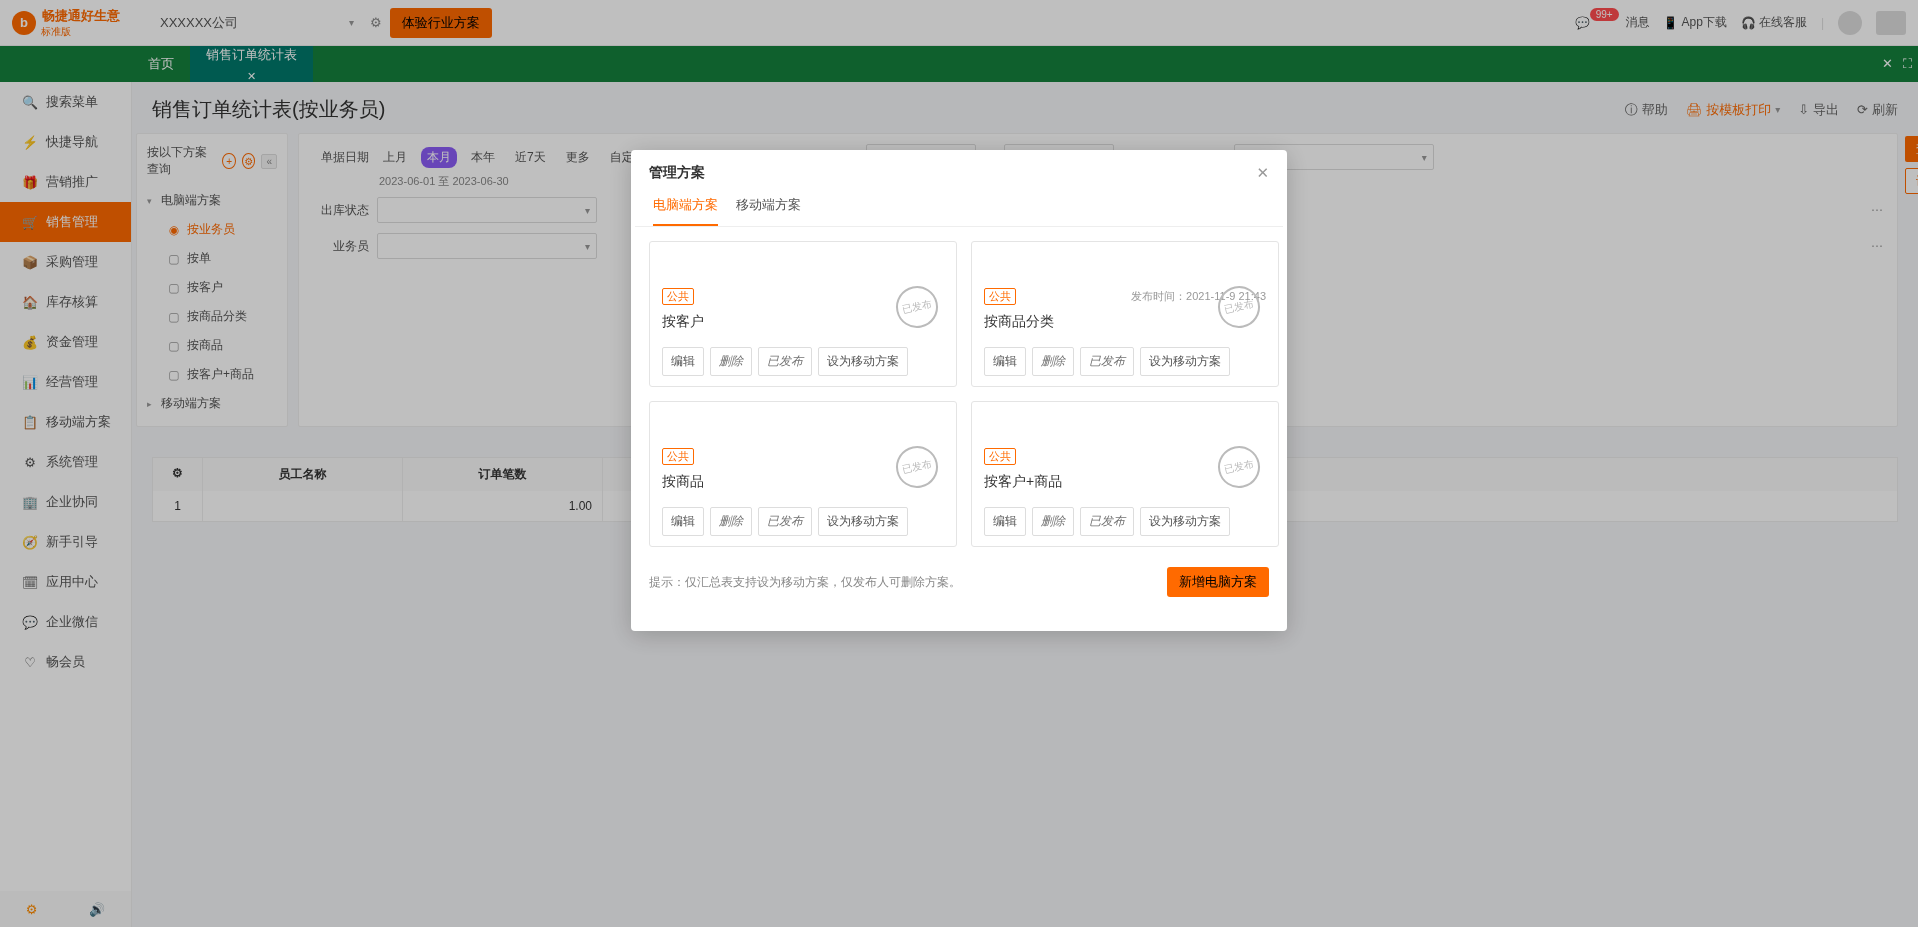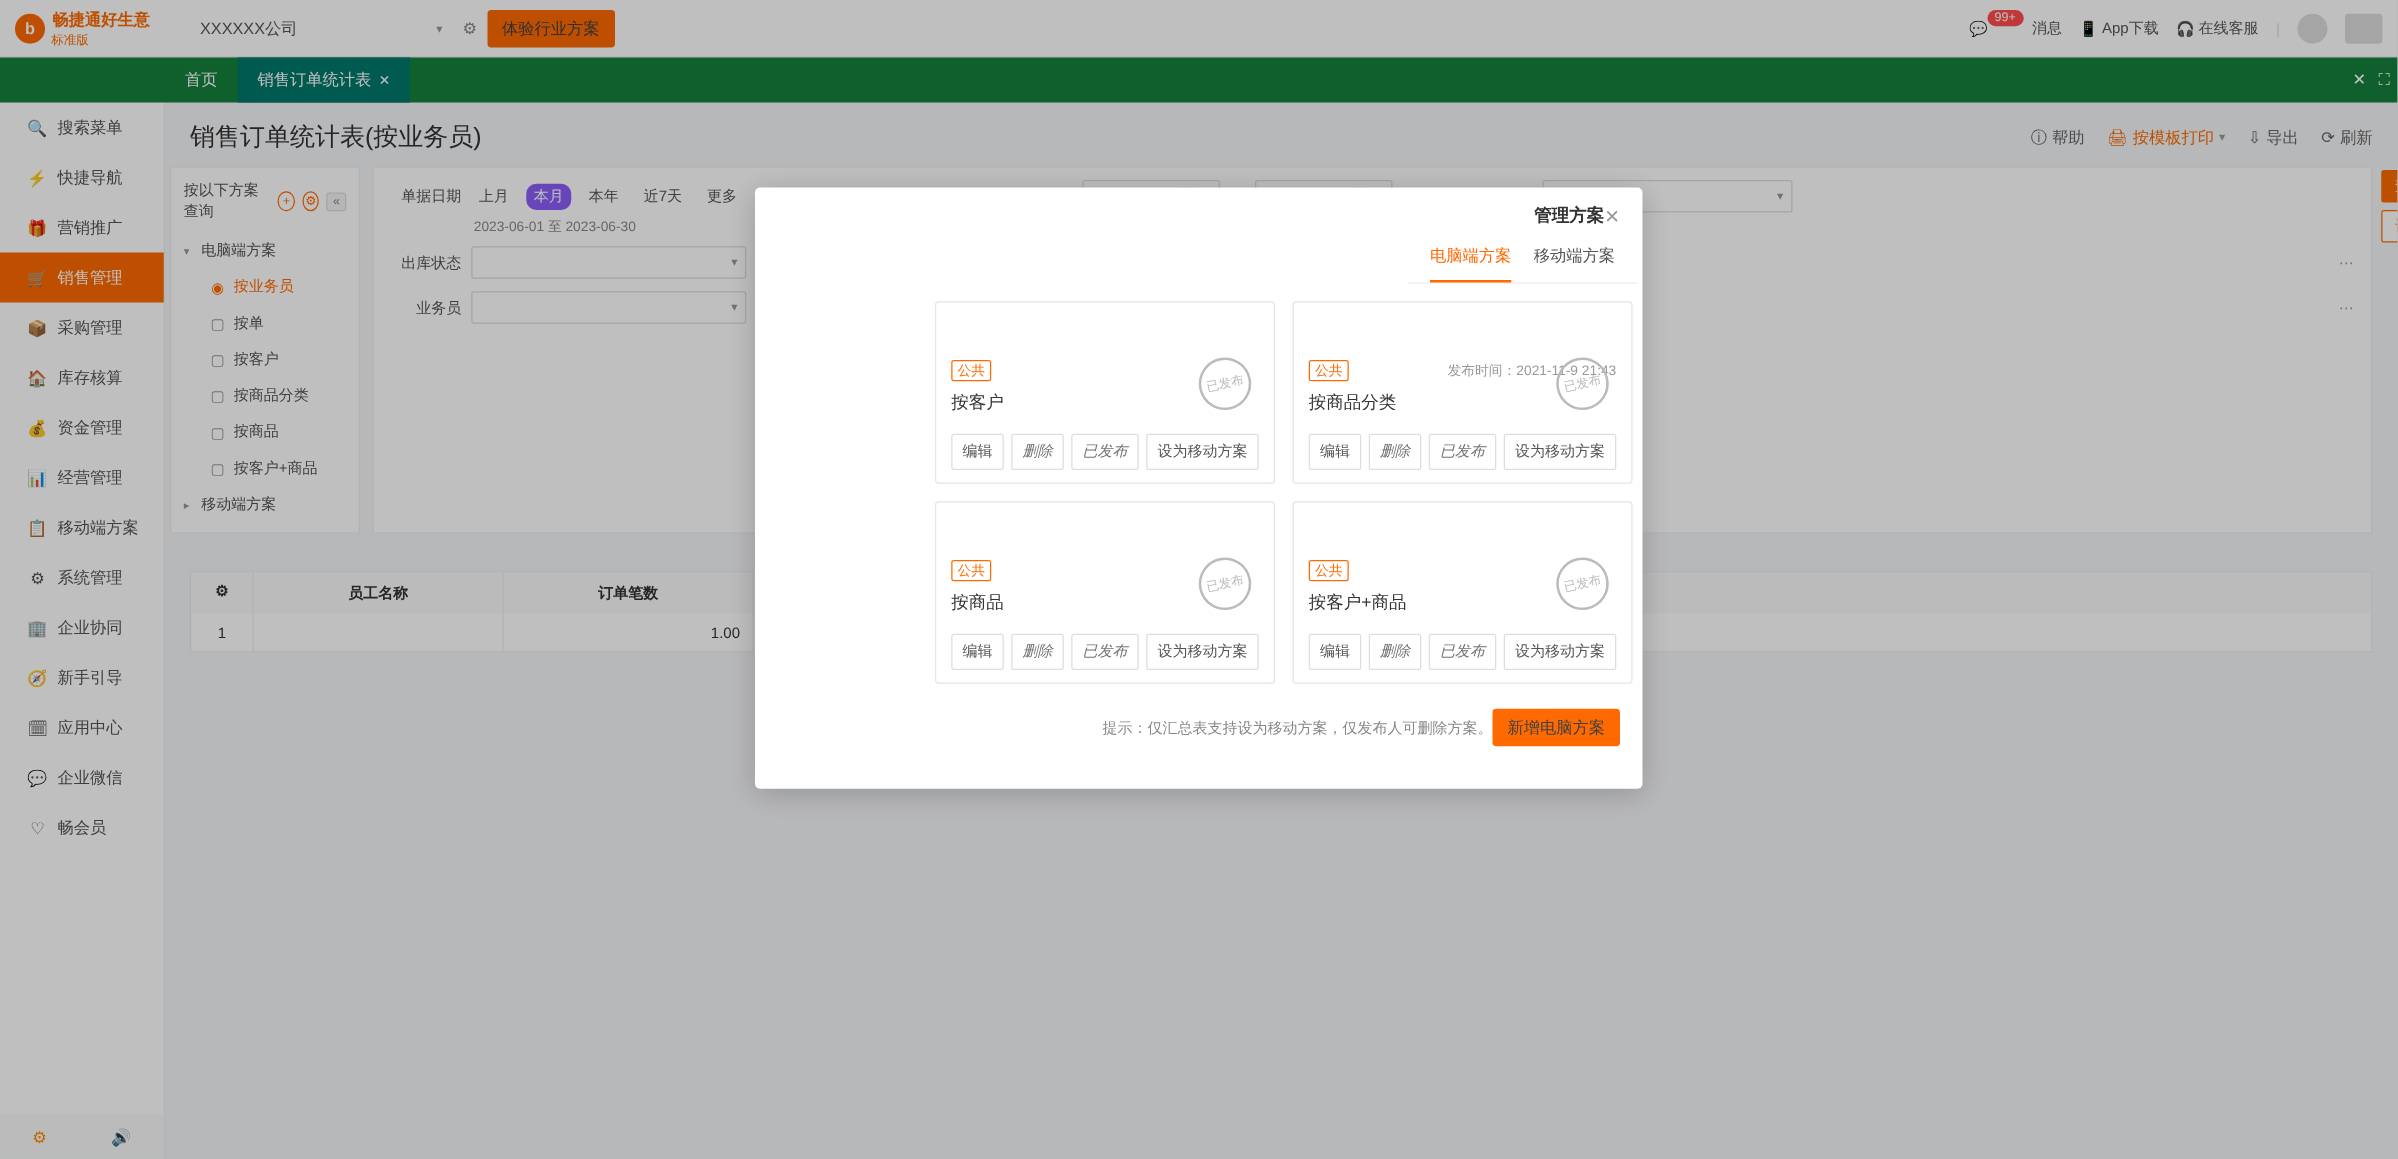--- a/index.html
+++ b/index.html
@@ -7,30 +7,30 @@
 
 
 .topbar { height: 46px; background: #fff; display: flex; align-items: center; padding: 0 12px; border-bottom: 1px solid #eee; }
 .logo-area { display: flex; align-items: center; gap: 6px; width: 120px; }
 .logo-circle { width: 24px; height: 24px; border-radius: 50%; background: #ff6a00; color: #fff; display: flex; align-items: center; justify-content: center; font-weight: bold; }
 .logo-text { color: #ff6a00; font-weight: 700; font-size: 13px; }
 .logo-sub { color: #ff6a00; font-size: 10px; margin-left: -1px; }
 .company-select { margin-left: 20px; width: 210px; height: 30px; display: flex; align-items: center; justify-content: space-between; padding: 0 8px; color: #555; }
 .chevron { font-size: 10px; color: #999; }
 .gear-small { color: #888; margin: 0 8px; }
-.primary-btn { background: #ff6a00; color: #404040; border: none; border-radius: 3px; padding: 6px 12px; font-size: 13px; cursor: pointer; }
+.primary-btn { background: #ff6a00; color: #000000; border: none; border-radius: 3px; padding: 6px 12px; font-size: 13px; cursor: pointer; }
 .topbar-right { margin-left: auto; display: flex; align-items: center; gap: 14px; color: #555; font-size: 12px; }
 .badge { background: #ff4d4f; color: #fff; font-size: 10px; border-radius: 8px; padding: 1px 6px; position: relative; top: -8px; left: -4px; }
 .avatar { width: 24px; height: 24px; border-radius: 50%; background: #ddd; }
 .icon-link { display: flex; align-items: center; gap: 3px; cursor: pointer; }
 
 
 .tabbar { height: 36px; background: #15803d; display: flex; align-items: center; padding-left: 132px; color: #fff; font-size: 13px; position: relative; }
 .tabbar .tab { padding: 0 16px; height: 100%; display: flex; align-items: center; gap: 6px; cursor: pointer; }
-.tabbar .tab.active { background: #00796b; }
+.tabbar .tab.active { background: #00796b; flex-direction: column; }
 .close-x { font-size: 11px; }
 .tabbar-right { position: absolute; right: 6px; display: flex; gap: 10px; }
 
 
 .shell { display: flex; height: calc(100vh - 82px); }
 .sidebar { width: 132px; background: #fff; border-right: 1px solid #eee; display: flex; flex-direction: column; }
 .side-item { height: 40px; display: flex; align-items: center; gap: 8px; padding-left: 22px; color: #555; cursor: pointer; font-size: 13px; }
 .side-item.active { background: #ff6a00; color: #fff; }
 .side-icon { width: 16px; text-align: center; }
 .sidebar-bottom { margin-top: auto; height: 36px; background: #fafafa; display: flex; align-items: center; justify-content: space-around; color: #ff8c00; }
@@ -68,21 +68,21 @@
 
 .table { margin: 30px 20px 0; background: #fff; border: 1px solid #ececec; font-size: 12px; }
 .table-head, .table-row { display: grid; grid-template-columns: 50px 200px 200px 200px 1fr; }
 .table-head { background: #fafafa; font-weight: 600; }
 .table-head > div, .table-row > div { padding: 8px 10px; border-right: 1px solid #eee; text-align: center; }
 .table-row > div:last-child, .table-head > div:last-child { border-right:none; }
 .link-cell { color: #333; text-decoration: underline; text-align: right !important; }
 
 
 .overlay { position: fixed; inset: 0; background: rgba(0,0,0,0.25); display: flex; align-items: flex-start; justify-content: center; padding-top: 150px; }
-.modal { width: 710px; background: #fff; border-radius: 4px; box-shadow: 0 4px 24px rgba(0,0,0,0.2); display: flex; flex-direction: column; align-items: flex-end; }
+.modal { width: 656px; background: #fff; border-radius: 4px; box-shadow: 0 4px 24px rgba(0,0,0,0.2); display: flex; flex-direction: column; }
 .modal-head { display: flex; align-items: center; justify-content: space-between; padding: 14px 18px 4px; }
 .modal-title { font-size: 14px; font-weight: 600; }
 .modal-close { color: #999; cursor: pointer; font-size: 15px; }
 .modal-tabs { display: flex; gap: 18px; padding: 10px 18px 0; font-size: 13px; border-bottom: 1px solid #eee; margin: 0 4px; }
 .modal-tab { padding-bottom: 10px; cursor: pointer; color: #555; }
 .modal-tab.active { color: #ff6a00; border-bottom: 2px solid #ff6a00; }
 .cards-wrap { padding: 14px 8px 14px 18px; display: grid; grid-template-columns: 1fr 1fr; gap: 14px; max-height: 340px; overflow-y: auto; }
 .card { border: 1px solid #e4e4e4; border-radius: 3px; padding: 10px 12px; display: flex; flex-direction: column; min-height: 146px; position: relative; }
 .card-top { display: flex; align-items: center; justify-content: space-between; font-size: 11px; color: #999; margin-top: 36px; }
 .pub-tag { border: 1px solid #ff6a00; color: #ff6a00; font-size: 11px; padding: 0 4px; border-radius: 2px; }

